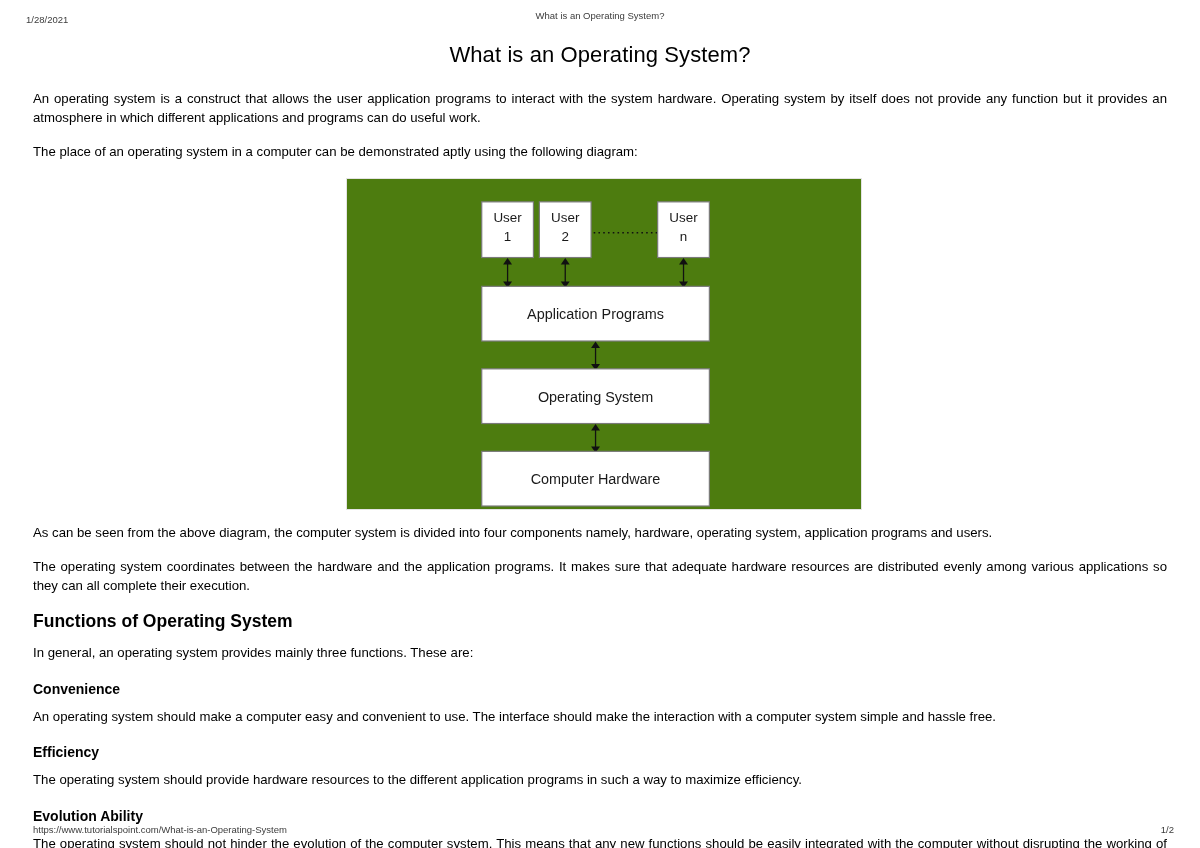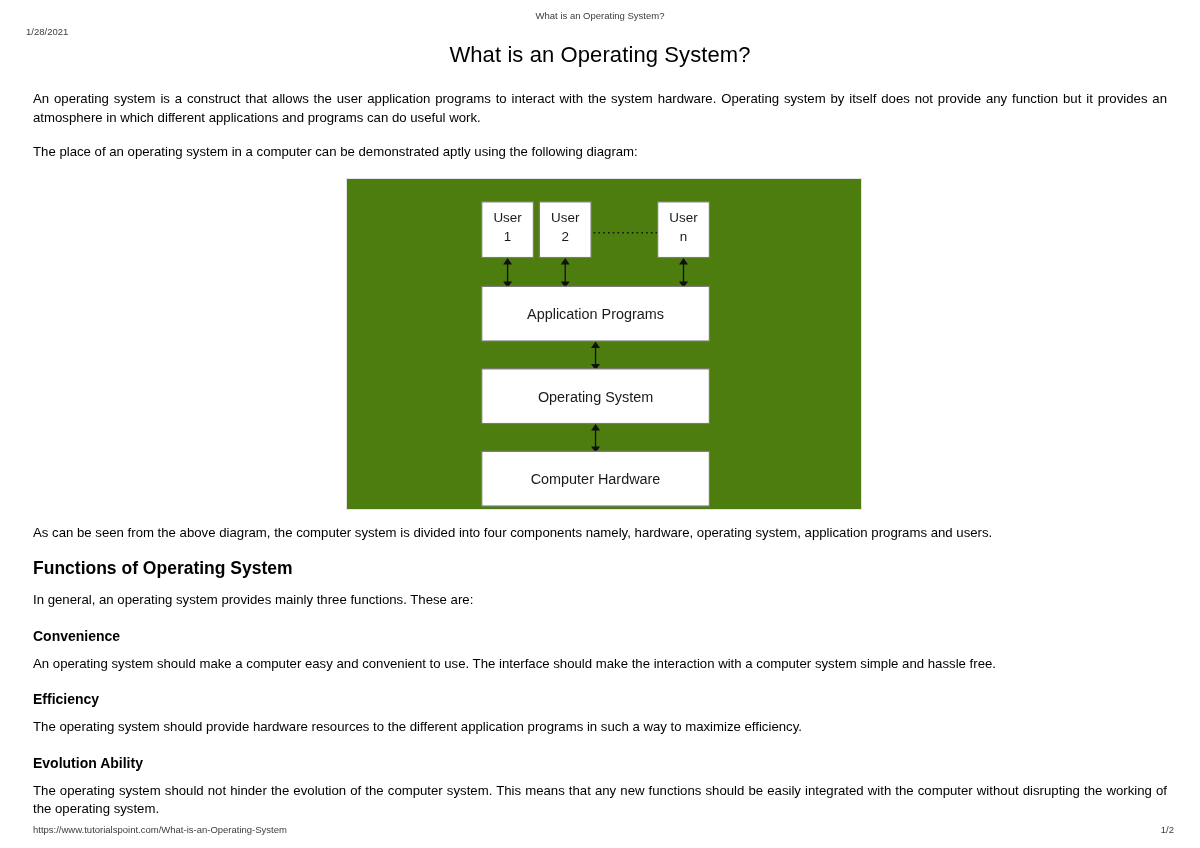--- a/index.html
+++ b/index.html
@@ -32,21 +32,21 @@
     top: 10px;
     left: 26px;
     right: 26px;
     height: 14px;
     font-size: 9.5px;
     color: #3c3c3c;
   }
   .print-header .hdr-date {
     position: absolute;
     left: 0;
-    top: 16px;
+    top: 4px;
     white-space: nowrap;
   }
   .print-header .hdr-title {
     position: absolute;
     left: 0;
     right: 0;
     top: 0;
     text-align: center;
     white-space: nowrap;
   }
@@ -240,20 +240,21 @@
 
         <g>
           <rect class="dbox-rect" x="135" y="274" width="229" height="55"></rect>
           <text class="dbox-text" x="249.5" y="307" text-anchor="middle">Computer Hardware</text>
         </g>
 
       </svg>
     </div>
 
     <p class="para">As can be seen from the above diagram, the computer system is divided into four components namely, hardware, operating system, application programs and users.</p>
+    <p class="para">The operating system coordinates between the hardware and the application programs. It makes sure that adequate hardware resources are distributed evenly among various applications so they can all complete their execution.</p>
 
     <h2 class="sec-title">Functions of Operating System</h2>
     <p class="para">In general, an operating system provides mainly three functions. These are:</p>
 
     <h3 class="sub-title">Convenience</h3>
     <p class="para">An operating system should make a computer easy and convenient to use. The interface should make the interaction with a computer system simple and hassle free.</p>
 
     <h3 class="sub-title">Efficiency</h3>
     <p class="para">The operating system should provide hardware resources to the different application programs in such a way to maximize efficiency.</p>
 

